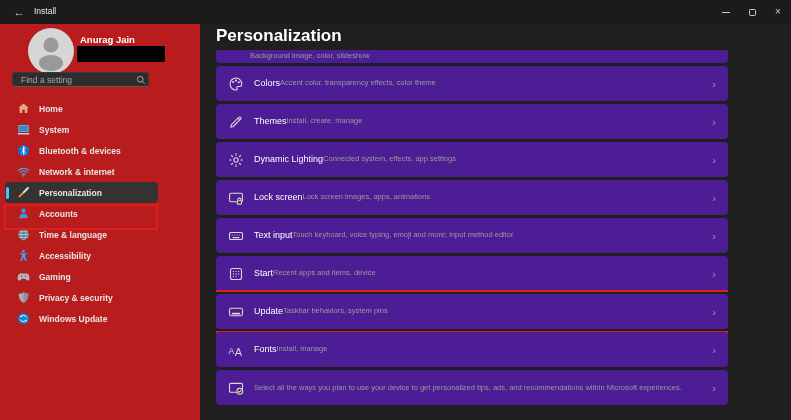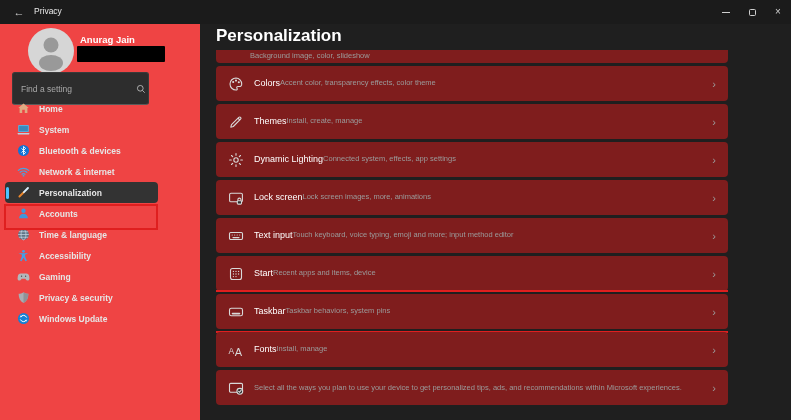--- a/index.html
+++ b/index.html
@@ -13,26 +13,26 @@
   .back-btn { position:absolute; left:10px; top:4px; width:18px; height:16px; color:#cfcfcf;
               font-size:11px; text-align:center; line-height:16px; cursor:default; }
   .tb-title { position:absolute; left:34px; top:6px; font-size:8.5px; color:#e8e8e8; }
   .win-controls { position:absolute; right:0; top:0; height:24px; display:flex; }
   .win-btn { width:26px; height:24px; display:flex; align-items:center; justify-content:center; }
   .min-glyph { width:8px; height:1px; background:#cfcfcf; display:block; }
   .max-glyph { width:7px; height:7px; border:1px solid #cfcfcf; border-radius:1.5px; display:block; }
   .close-glyph { color:#cfcfcf; font-size:10px; line-height:10px; }
 
   
-  .sidebar { position:absolute; left:0; top:24px; width:200px; bottom:0; background:#ef4444; }
+  .sidebar { position:absolute; left:0; top:24px; width:200px; bottom:0; background:#b91c1c; }
   .avatar { position:absolute; left:28px; top:4px; width:46px; height:46px; border-radius:50%;
             background:#d6d6d6; overflow:hidden; }
   .user-name { position:absolute; left:80px; top:10px; font-size:9.5px; font-weight:700; color:#fff; }
   .redacted { position:absolute; left:77px; top:22px; width:88px; height:16px; background:#000; border-radius:1px; }
-  .searchbox { position:absolute; left:12px; top:48px; width:137px; height:33px; background:#2d2d2d;
+  .searchbox { position:absolute; left:12px; top:48px; width:137px; height:15px; background:#2d2d2d;
                border:1px solid #3a3a3a; border-bottom-color:#5a5a5a; border-radius:3px;
                display:flex; align-items:center; }
   .searchbox input { flex:1; background:transparent; border:none; outline:none; color:#cfcfcf;
                font-size:8.5px; padding:0 4px 0 8px; font-family:inherit; }
   .searchbox input::placeholder { color:#a9a9a9; }
   .search-icon { width:14px; display:flex; align-items:center; justify-content:center; margin-right:4px; }
 
   .nav { position:absolute; left:5px; top:74px; width:153px;font-weight:bold; }
   .nav-item { height:21px; display:flex; align-items:center; padding-left:12px; border-radius:4px;
               position:relative; cursor:default; }
@@ -41,21 +41,21 @@
                  border-radius:2px; background:#4cc2ff; }
   .nav-icon { width:13px; height:13px; margin-right:9px; flex:0 0 13px; display:flex; }
   .nav-icon svg { width:13px; height:13px; }
   .nav-label { font-size:8.5px; color:#e6e6e6; white-space:nowrap; }
 
   
   .main { position:absolute; left:216px; top:24px; width:512px; bottom:0; }
   .page-title { position:absolute; left:0; top:2px; font-size:17px; font-weight:600; color:#fff; }
   .viewport { position:absolute; left:0; top:26px; width:512px; bottom:0; overflow:hidden; }
 
-  .row { height:35px; margin-top:3px; background:#7f1d1d; border-radius:4px;
+  .row { height:35px; margin-top:3px; background:#4c1d95; border-radius:4px;
          display:flex; align-items:center; padding:0 12px; position:relative; cursor:default; }
   .row-partial { height:13px; margin-top:0; border-radius:0 0 4px 4px; position:relative; overflow:hidden; }
   .row-partial .sub { position:absolute; left:34px; top:1px; }
   .row-icon { width:16px; height:16px; flex:0 0 16px; display:flex; }
   .row-icon svg { width:16px; height:16px; }
   .row-text { margin-left:10px; display:flex; justify-content:center; min-width:0; }
   .row-text .ttl { font-size:9px; color:#fff; line-height:11px; white-space:nowrap; }
   .sub { font-size:7.5px; color:#9b9b9b; line-height:10px; white-space:nowrap; }
   .chev { margin-left:auto; color:#9b9b9b; font-size:11px; padding-left:8px; }
 
@@ -64,21 +64,21 @@
   .hl-sidebar { left:4px; top:180px; width:154px; height:26px; }
   .hl-row { left:-5px; right:-7px; top:-4px; bottom:-4px; border-radius:2px; }
   svg { display:block; }
   svg text { font-family:"Liberation Sans", sans-serif; }
 </style>
 </head>
 <body>
 
 <div class="titlebar">
   <div class="back-btn">←</div>
-  <div class="tb-title">Privacy</div>
+  <div class="tb-title">Install</div>
   <div class="win-controls">
     <div class="win-btn">
         <span class="min-glyph"></span>
       </div>
     <div class="win-btn">
         <span class="max-glyph"></span>
       </div>
     <div class="win-btn">
         <span class="close-glyph">×</span>
       </div>
@@ -273,21 +273,21 @@
     <div class="row">
       <span class="row-icon">
           <svg viewBox="0 0 16 16" stroke="#d9d9d9" stroke-width="1.1" fill="none">
             <rect x="1.6" y="3.2" width="12.8" height="8.6" rx="1.4"></rect>
             <path d="M9.9 10.8V9.6a1.5 1.5 0 0 1 3 0v1.2"></path>
             <rect x="9.3" y="10.7" width="4.2" height="3.4" rx=".8" fill="#2b2b2b"></rect>
           </svg>
         </span>
       <span class="row-text">
           <span class="ttl">Lock screen</span>
-          <span class="sub">Lock screen images, more, animations</span>
+          <span class="sub">Lock screen images, apps, animations</span>
         </span>
       <span class="chev">›</span>
     </div>
 
     <div class="row">
       <span class="row-icon">
           <svg viewBox="0 0 16 16" stroke="#d9d9d9" stroke-width="1.1" fill="none" stroke-linecap="round">
             <rect x="1.5" y="4.5" width="13" height="7" rx="1.2"></rect>
             <path d="M4.2 7h.01M6.7 7h.01M9.2 7h.01M11.7 7h.01M5 9.6h6" stroke-width="1.2"></path>
           </svg>
@@ -323,21 +323,21 @@
     </div>
 
     <div class="row">
       <span class="row-icon">
           <svg viewBox="0 0 16 16" stroke="#d9d9d9" stroke-width="1.1" fill="none" stroke-linecap="round">
             <rect x="1.5" y="4.2" width="13" height="7.6" rx="1.8"></rect>
             <path d="M4.5 9.6h7" stroke-width="1.6"></path>
           </svg>
         </span>
       <span class="row-text">
-          <span class="ttl">Taskbar</span>
+          <span class="ttl">Update</span>
           <span class="sub">Taskbar behaviors, system pins</span>
         </span>
       <span class="chev">›</span>
       <span class="hl-frame hl-row"></span>
     </div>
 
     <div class="row">
       <span class="row-icon">
           <svg viewBox="0 0 16 16">
             <text x="0.5" y="11.5" font-size="8.5" fill="#d9d9d9">A</text>

